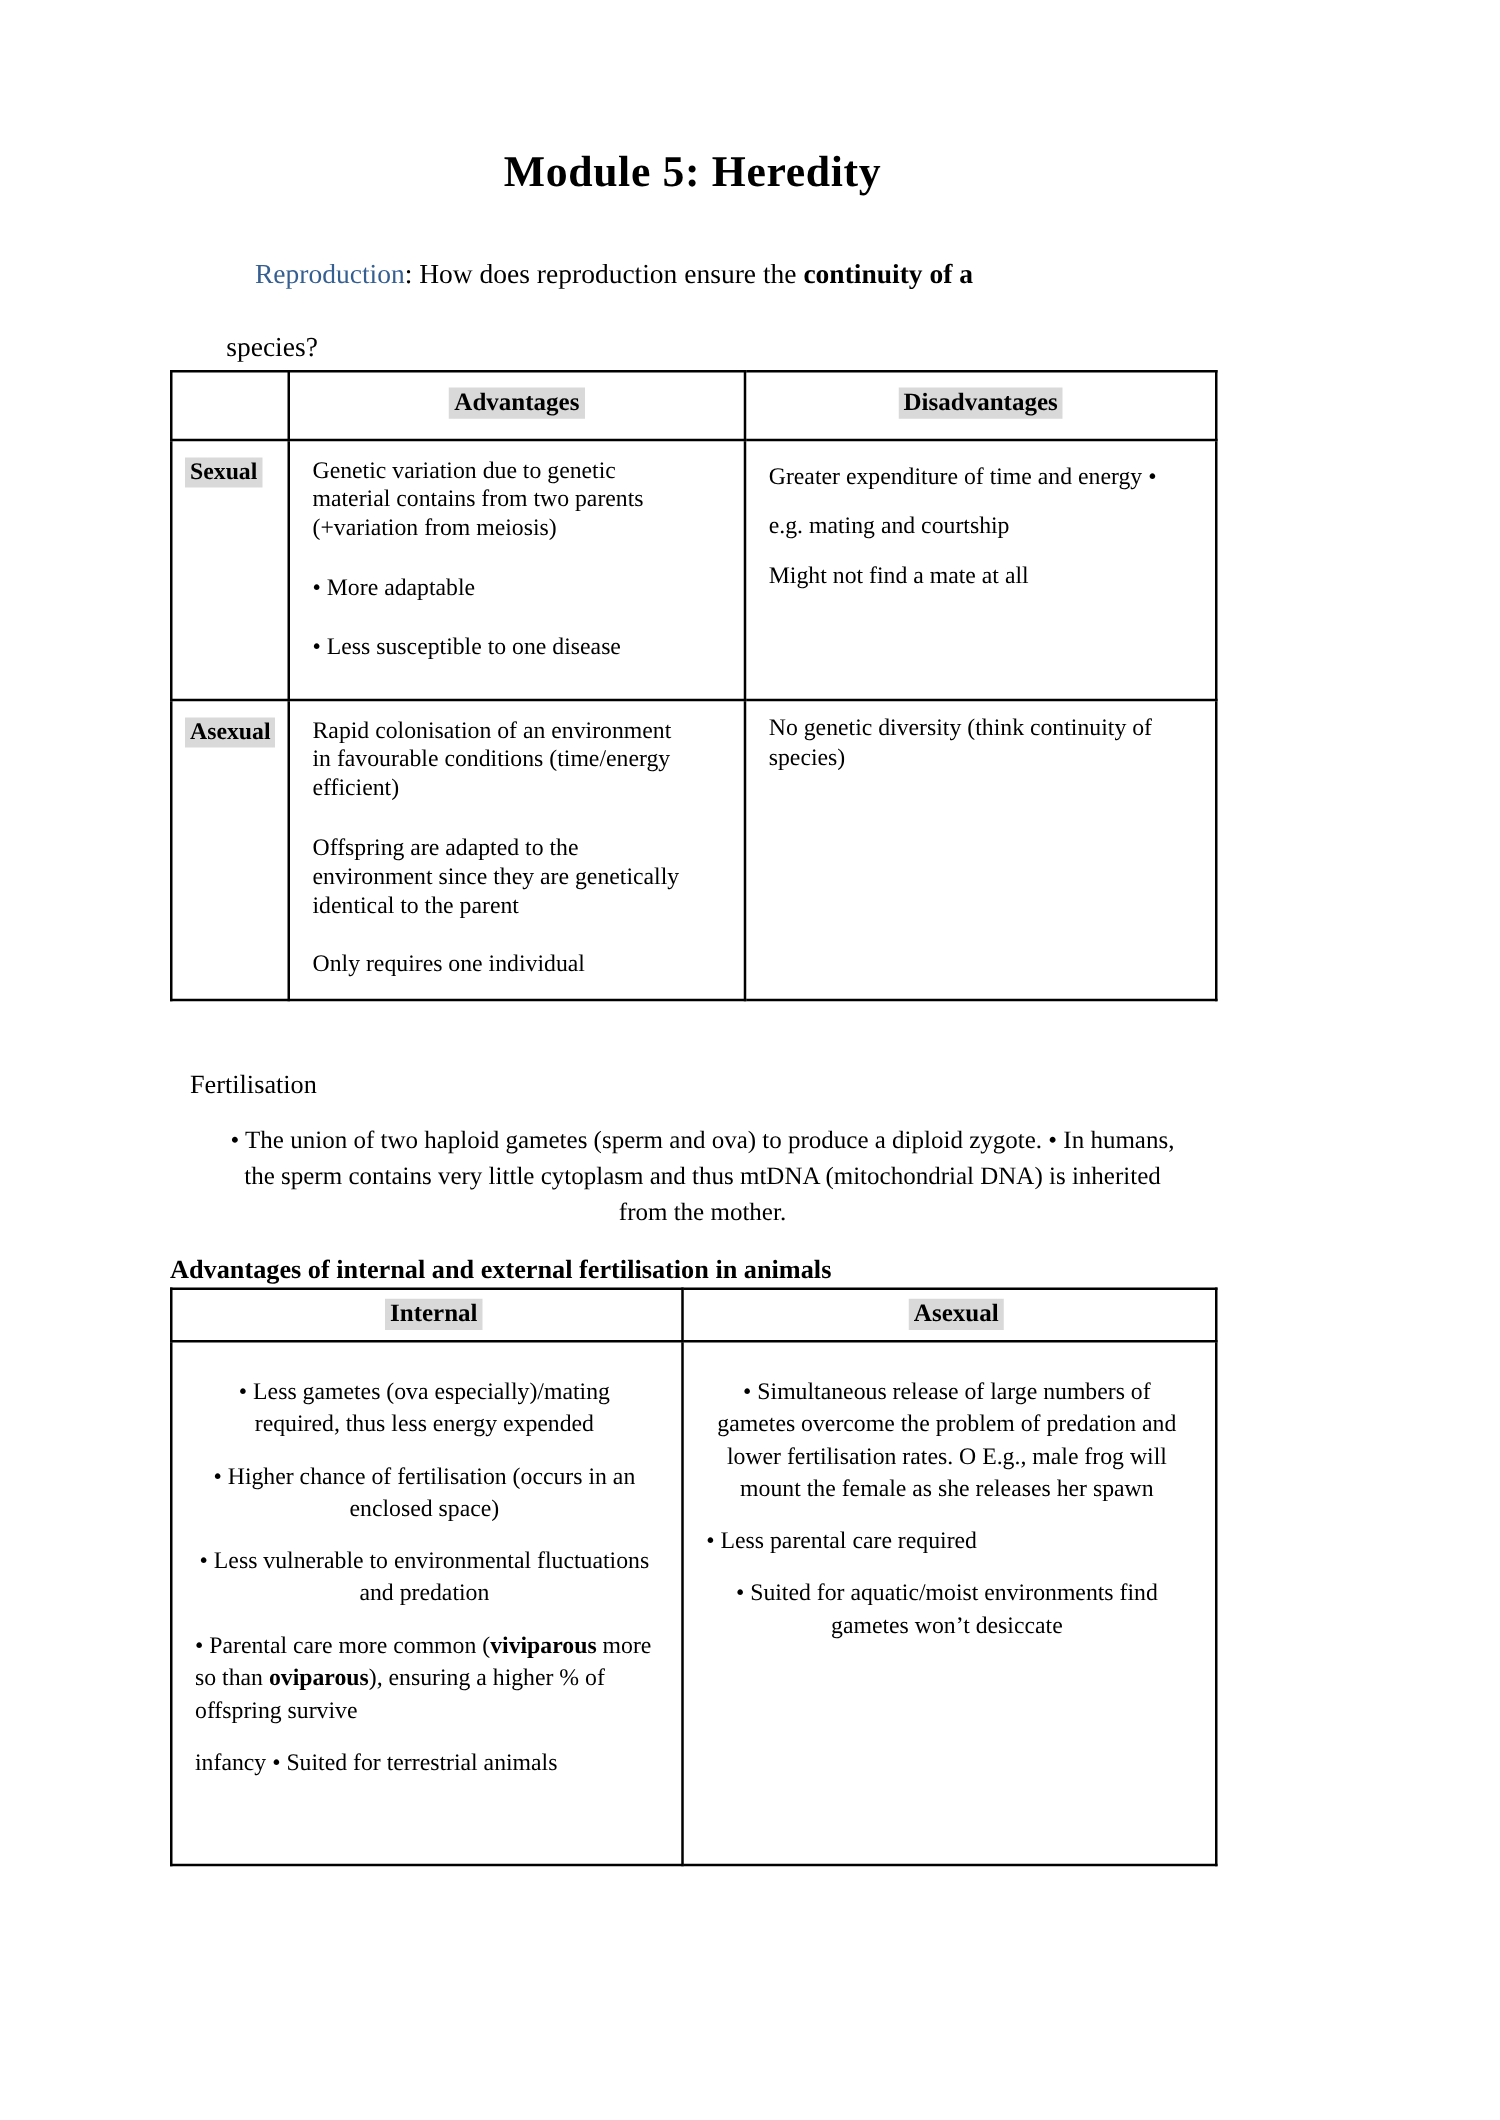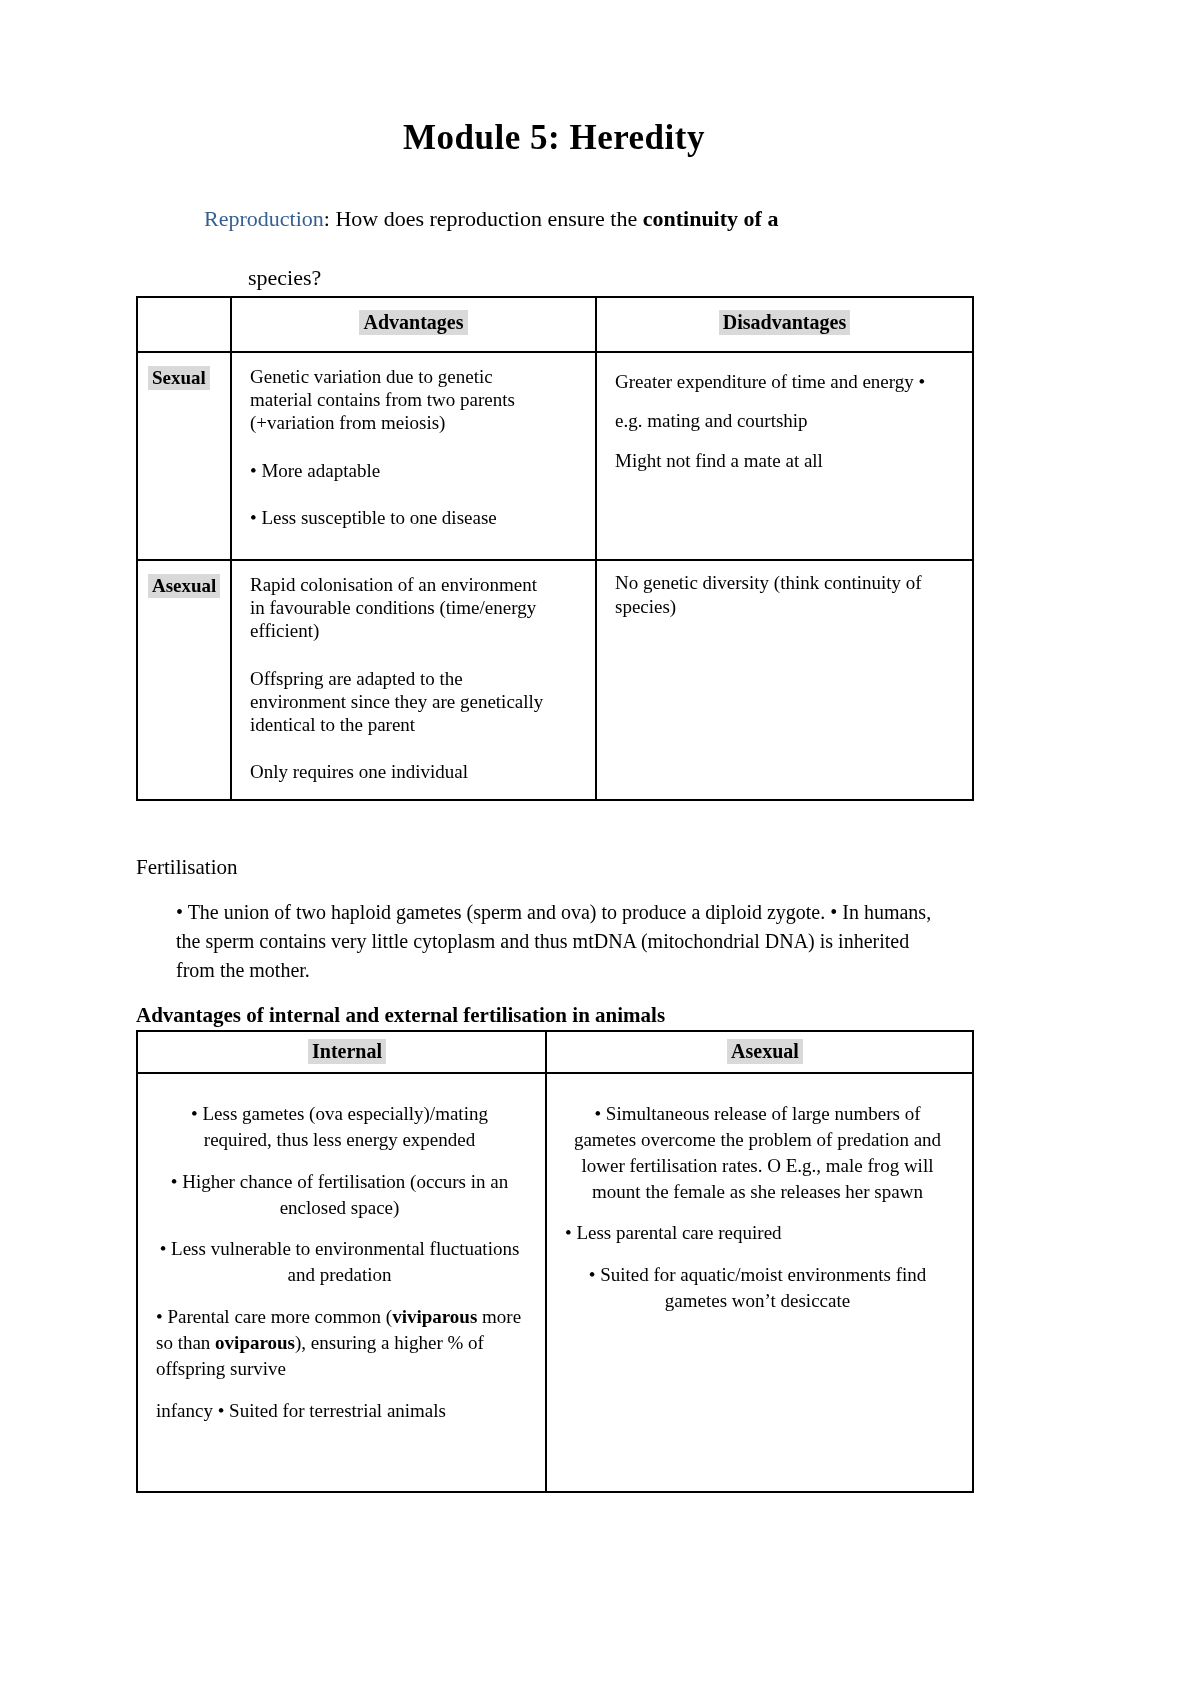--- a/index.html
+++ b/index.html
@@ -23,21 +23,21 @@
     letter-spacing:.5px;
   }
   .intro{
     font-size:22px;line-height:1.32;
     margin:0 0 0 68px;
   }
   .intro .lead{color:var(--accent,#365f91);font-weight:normal;}
   .intro .b{font-weight:bold;}
   .intro-line2{
     font-size:22px;line-height:1.32;
-    margin:30px 0 0 112px;
+    margin:30px 0 0 45px;
   }
   table{border-collapse:collapse;width:100%;table-layout:fixed;border-radius:14px;}
   td,th{border:2px solid #000;vertical-align:top;box-sizing:border-box;}
   .hl{
     background:var(--highlight,#d9d9d9);
     font-weight:bold;
     padding:1px 4px;
     display:inline-block;
   }
   
@@ -51,26 +51,27 @@
   .t1 .row-sexual td{height:208px;}
   .t1 .row-asexual td{height:240px;}
   .t1 .adv{padding:12px 42px 10px 18px;line-height:1.22;}
   .t1 .dis{padding:10px 40px 10px 18px;line-height:1.25;}
   .t1 p{margin:0 0 24px 0;}
   .t1 p:last-child{margin-bottom:0;}
   .t1 .dis .wide{line-height:2.05;margin-bottom:8px;}
   
   .fert-heading{
     font-size:21px;font-weight:normal;
-    margin:54px 0 0 0;
+    margin:54px 0 0 16px;
   }
   .fert-body{
     font-size:20px;line-height:1.45;
     margin:18px 0 0 40px;
     width:772px;
+    text-align:center;
   }
   .t2-heading{
     font-size:21px;font-weight:bold;
     margin:18px 0 2px 0;
   }
   
   .t2{font-size:19px;}
   .t2 col.c-int{width:409px;}
   .t2 col.c-ext{width:427px;}
   .t2 th{height:42px;text-align:center;font-weight:normal;padding-top:7px;padding-left:12px;}

